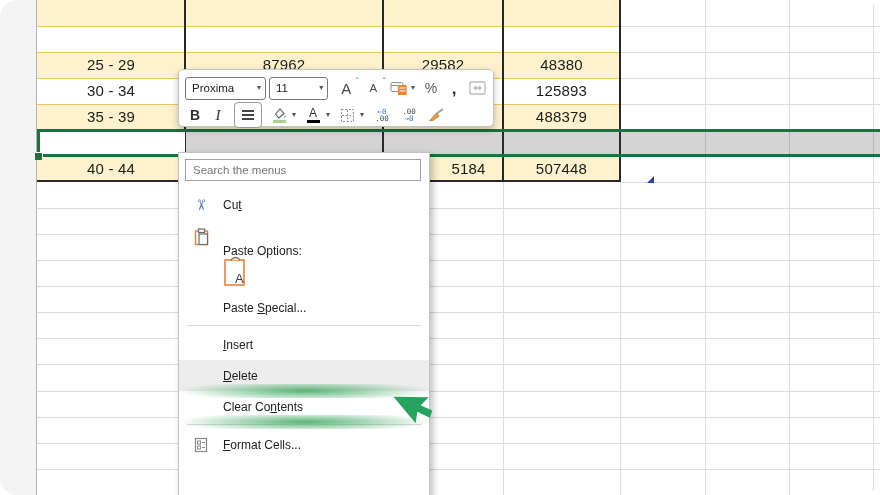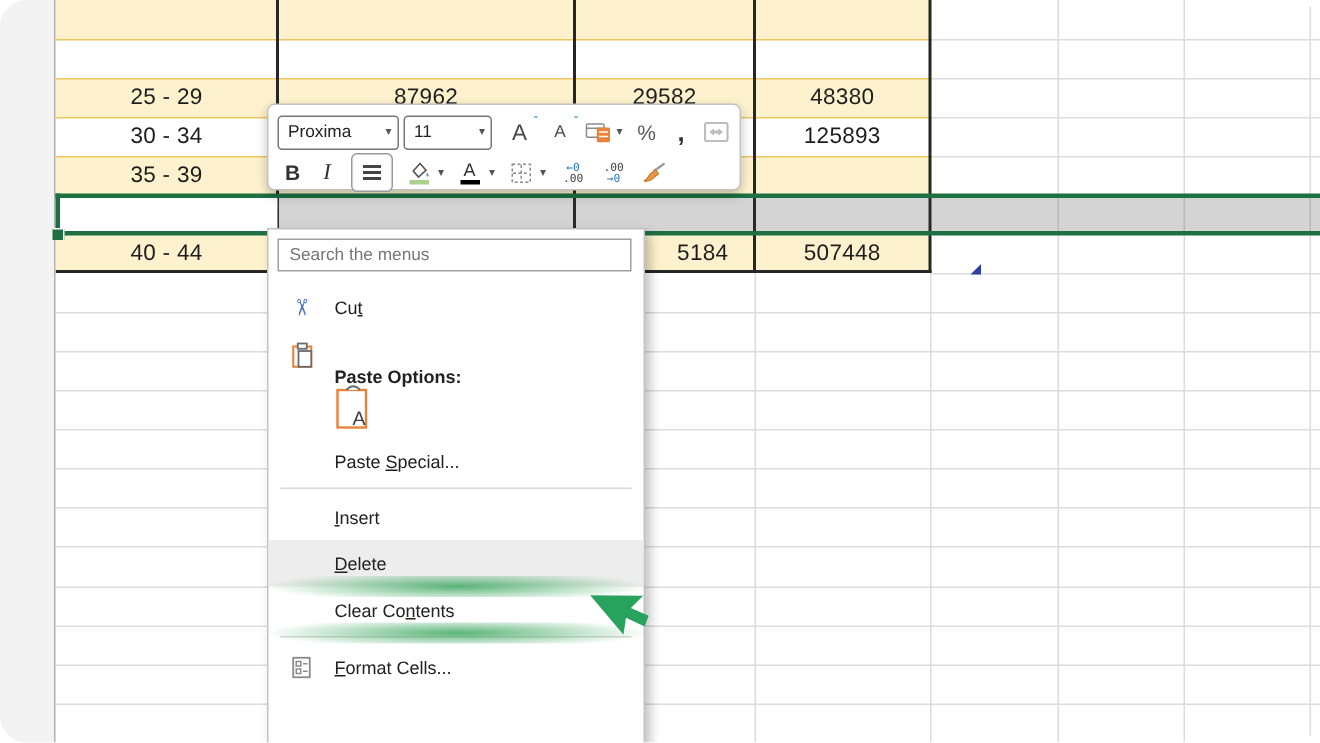--- a/index.html
+++ b/index.html
@@ -70,21 +70,21 @@
   .menu{left:178px;top:152px;width:252px;height:360px;background:#fff;border:1px solid #c3c3c3;
         box-shadow:3px 3px 7px rgba(0,0,0,.25);z-index:20;box-sizing:border-box;}
   .menu-search{display:block;margin:6px 6px 8px 6px;width:236px;height:22px;box-sizing:border-box;
         border:1px solid #a0a0a0;font-size:11.5px;padding:0 7px;color:#333;outline:none;
         font-family:"Liberation Sans",sans-serif;}
   .menu-search::placeholder{color:#767676;}
   .mi{display:flex;align-items:center;height:32px;font-size:12px;color:#212121;cursor:default;}
   .mi .ico{width:44px;display:flex;justify-content:center;align-items:center;flex:none;}
   .mi .lbl{white-space:pre;}
   .u{text-decoration:underline;}
-  .mi.boldlbl .lbl{font-weight:bold;margin-top:28px;}
+  .mi.boldlbl .lbl{font-weight:normal;margin-top:28px;}
   .mi.hl{background:#ededed;height:31px;}
   .mi.short{height:30px;}
   .msep{height:1px;background:#d8d8d8;margin:2px 8px 4px 8px;}
   .paste-row{height:40px;display:flex;align-items:center;}
   .scissors{color:#4a72b8;font-size:15px;transform:rotate(90deg);display:inline-block;}
 
   
   .glow-band{left:143px;width:324px;height:14px;z-index:25;pointer-events:none;
      background:radial-gradient(ellipse 55% 100% at 50% 50%, rgba(62,168,97,.85), rgba(62,168,97,0) 72%);}
   .cursor-arrow{left:383px;top:397px;z-index:40;pointer-events:none;}
@@ -138,20 +138,21 @@
   <div class="abs sel-green-l"></div>
   <div class="abs fill-handle"></div>
 
   <div class="cell" style="left:37px;top:52px;width:148px">25 - 29</div>
   <div class="cell" style="left:185px;top:52px;width:198px">87962</div>
   <div class="cell" style="left:383px;top:52px;width:120px">29582</div>
   <div class="cell" style="left:503px;top:52px;width:117px">48380</div>
   <div class="cell" style="left:37px;top:78px;width:148px">30 - 34</div>
   <div class="cell" style="left:503px;top:78px;width:117px">125893</div>
   <div class="cell" style="left:37px;top:104px;width:148px">35 - 39</div>
+  <div class="cell" style="left:503px;top:104px;width:117px">488379</div>
   <div class="cell" style="left:37px;top:156px;width:148px">40 - 44</div>
   <div class="cell" style="left:430px;top:156px;width:73px;text-align:center;padding-left:2px">5184</div>
   <div class="cell" style="left:503px;top:156px;width:117px">507448</div>
 
   <div class="abs size-handle"></div>
 
   <div class="abs rowhdr-col"></div>
   <div class="rh" style="top:0">8</div>
   <div class="rh" style="top:26px">9</div>
   <div class="rh" style="top:52px">10</div>

